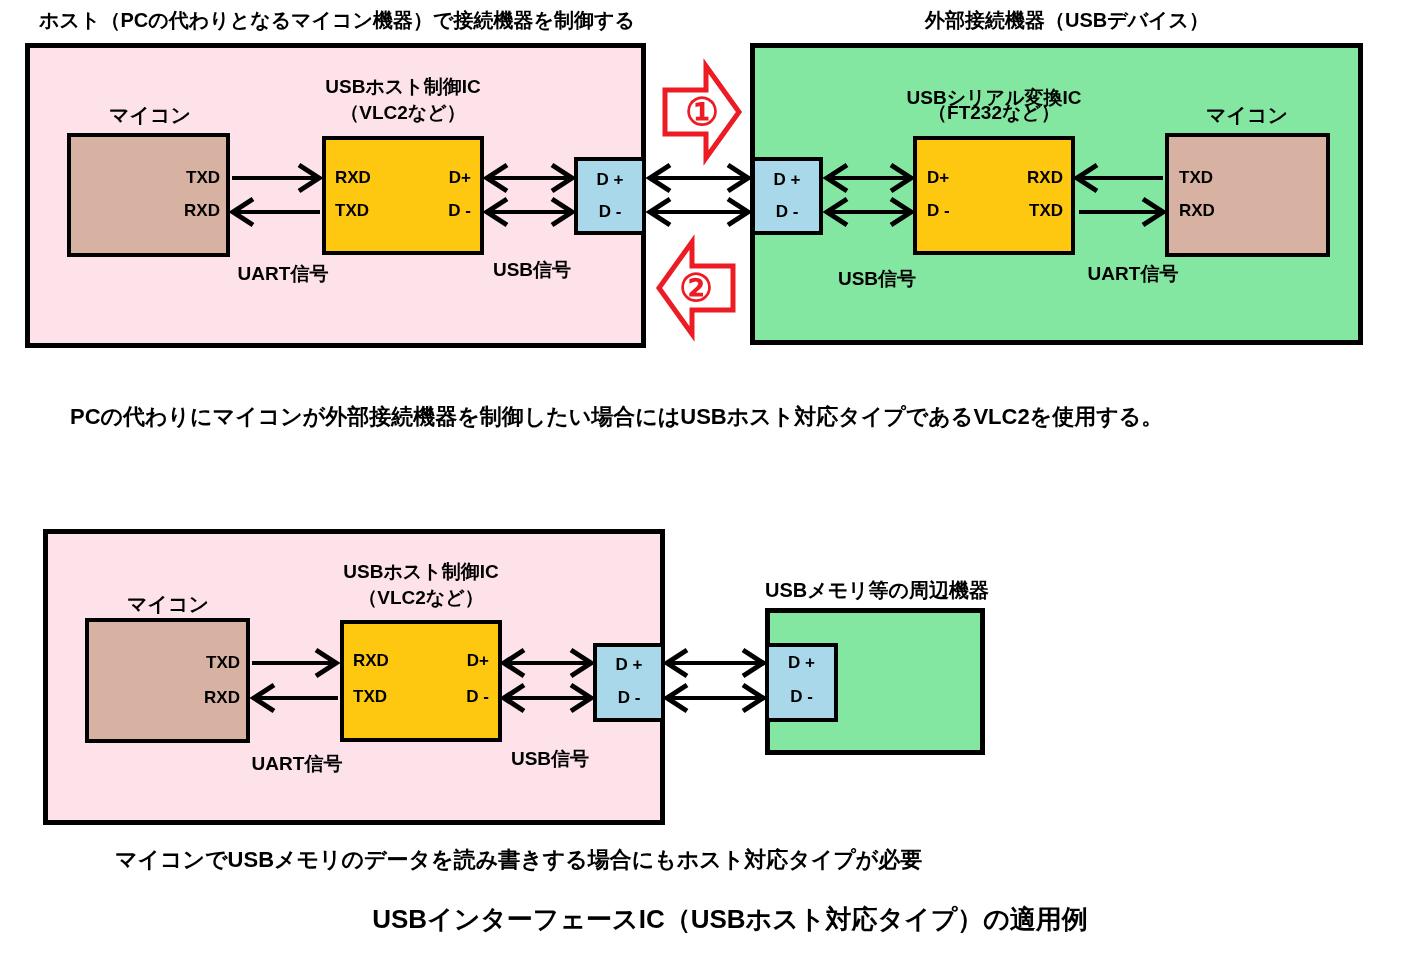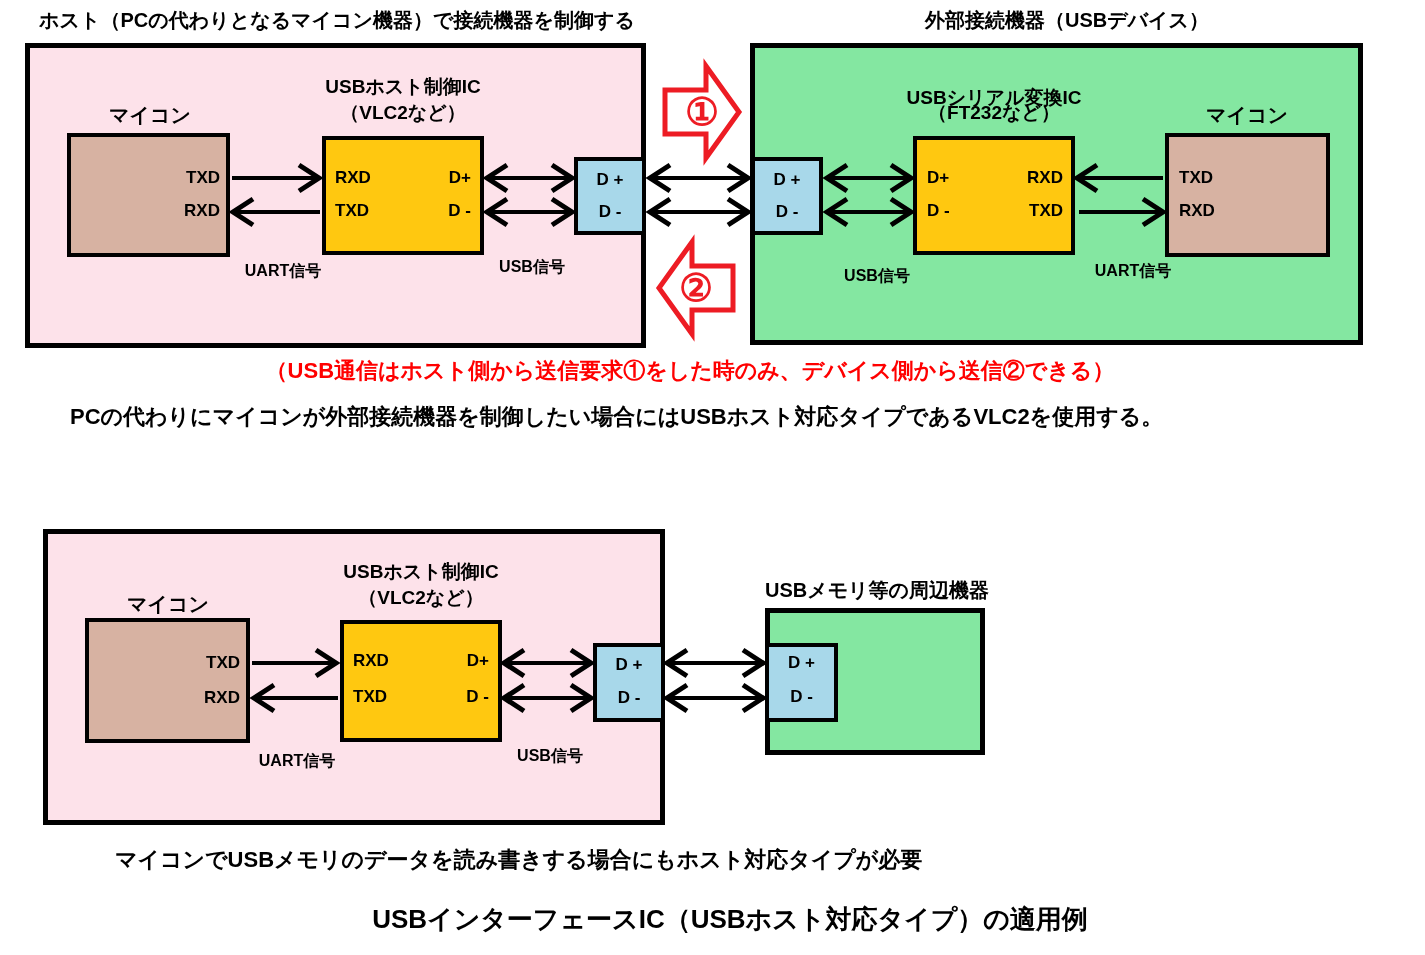--- a/index.html
+++ b/index.html
@@ -13,21 +13,21 @@
   .b4 { border:4px solid #000; }
   .host-fill  { background:#FDE2EA; }
   .dev-fill   { background:#84E7A1; }
   .mcu-fill   { background:#D7B2A2; }
   .ic-fill    { background:#FFC810; }
   .port-fill  { background:#A8D8EA; }
   .lbl { position:absolute; white-space:nowrap; z-index:6; }
   .ctr { transform:translateX(-50%); }
   .sec-title { font-size:20px; }
   .ic-title  { font-size:19px; }
-  .sig-label { font-size:16px; }
+  .sig-label { font-size:19px; }
   .pin { position:absolute; font-size:17px; transform:translateY(-50%); white-space:nowrap; z-index:6; }
   .pin.ra { width:70px; text-align:right; }
   .pin.cc { text-align:center; }
   .note-red   { font-size:22px; color:#FF0000; }
   .note-black { font-size:22px; }
   .footer-title { font-size:26px; }
   .circnum { position:absolute; font-size:38px; color:#ED1C24; transform:translate(-50%,-50%); z-index:7; }
   svg.arrows { position:absolute; left:0; top:0; z-index:5; pointer-events:none; }
   .ln { stroke:#000; stroke-width:4; }
   .ch { stroke:#000; stroke-width:5; fill:none; }
@@ -180,21 +180,20 @@
   <div class="lbl ctr sec-title" style="left:1247px; top:102px;">マイコン</div>
   <div class="pin" style="left:1179px; top:178px;">TXD</div>
   <div class="pin" style="left:1179px; top:211px;">RXD</div>
 
   <div class="lbl ctr sig-label" style="left:877px; top:266px;">USB信号</div>
   <div class="lbl ctr sig-label" style="left:1133px; top:261px;">UART信号</div>
 
   <div class="circnum" style="left:702px; top:112px;">①</div>
   <div class="circnum" style="left:696px; top:288px;">②</div>
 
-  <div class="lbl ctr note-red" style="left:690px; top:356px;">（USB通信はホスト側から送信要求①をした時のみ、デバイス側から送信②できる）</div>
   <div class="lbl note-black" style="left:70px; top:402px;">PCの代わりにマイコンが外部接続機器を制御したい場合にはUSBホスト対応タイプであるVLC2を使用する。</div>
 
 
   <div class="lbl ctr sec-title" style="left:168px; top:591px;">マイコン</div>
   <div class="lbl ctr ic-title" style="left:421px; top:559px;">USBホスト制御IC</div>
   <div class="lbl ctr ic-title" style="left:421px; top:585px;">（VLC2など）</div>
 
   <div class="pin ra" style="left:170px; top:663px;">TXD</div>
   <div class="pin ra" style="left:170px; top:698px;">RXD</div>
 

